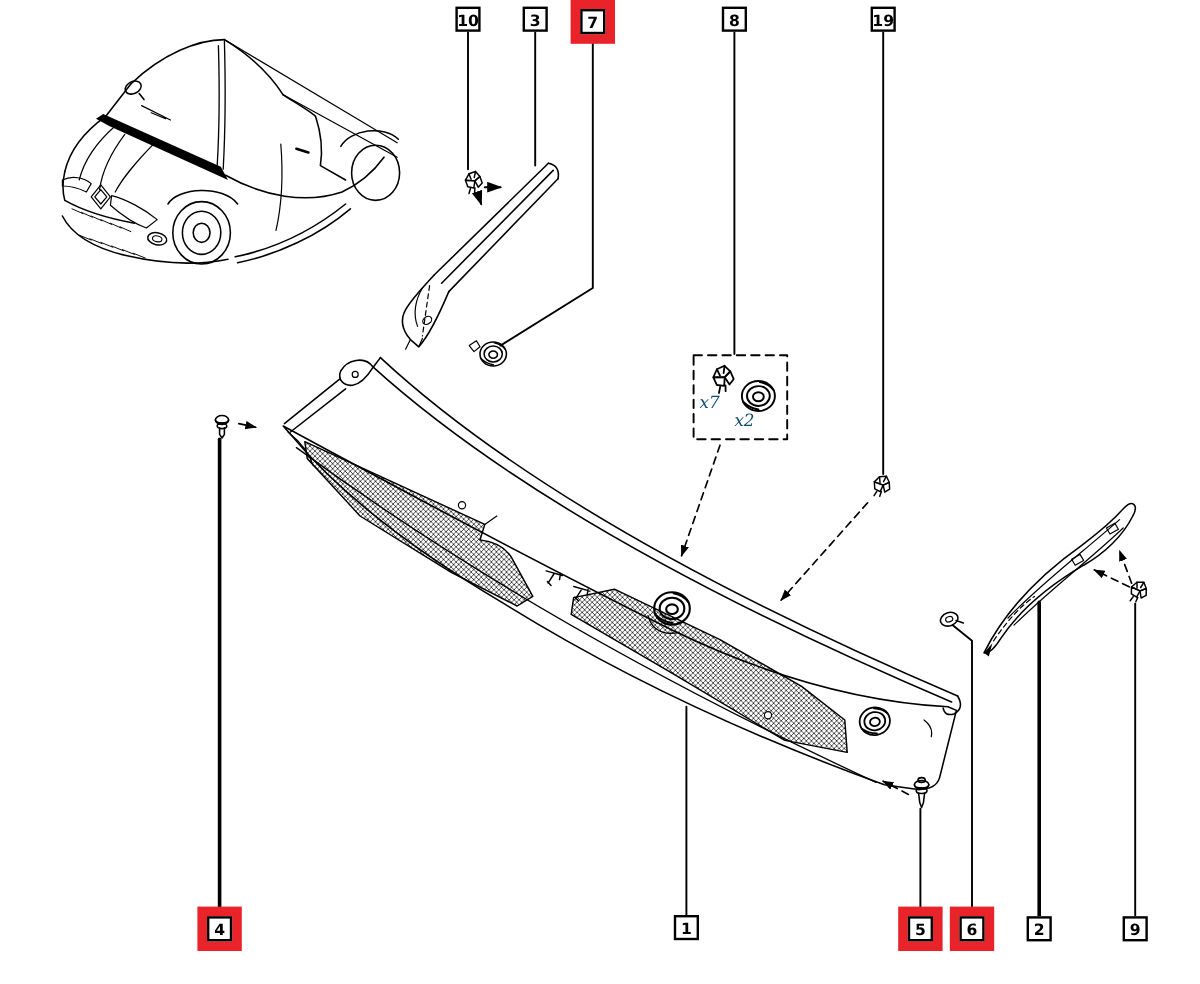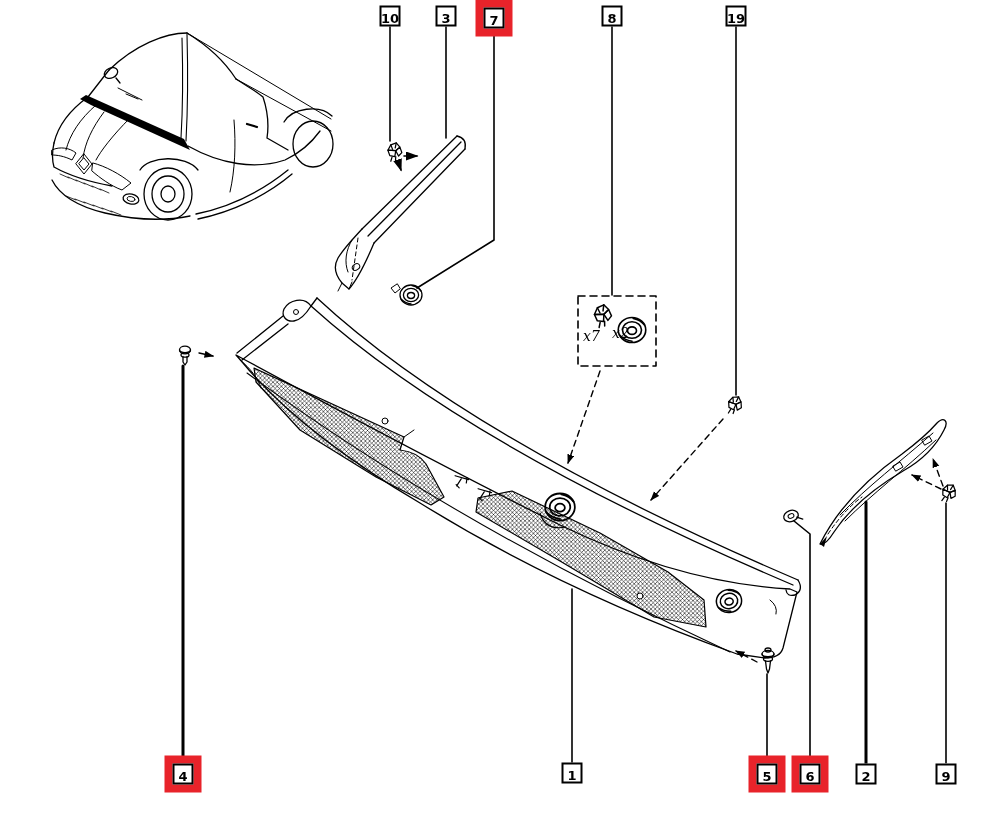--- a/index.html
+++ b/index.html
@@ -6,21 +6,21 @@
   #stage{position:relative;width:1000px;height:820px;background:#fff;overflow:hidden;
          font-family:"DejaVu Sans","Liberation Sans",sans-serif;}
   #art{position:absolute;left:0;top:0;}
   .callout{position:absolute;transform:translate(-50%,-50%);width:21px;height:21px;
            box-sizing:border-box;background:#fff;border:2px solid #000;
            display:flex;align-items:flex-end;justify-content:center;
            font:bold 13px/1 "DejaVu Sans","Liberation Sans",sans-serif;color:#000;
            cursor:pointer;z-index:3;}
   .callout.hl{box-shadow:0 0 0 8px var(--hl,#e8232a);}
   .qtylabel{position:absolute;font:italic 14px/1 "DejaVu Serif","Liberation Serif",serif;
-            color:#000000;z-index:2;}
+            color:#0c4a6e;z-index:2;}
 </style>
 </head>
 <body>
 
 <div id="stage" style="--hl: #e8232a;">
 
 <svg id="art" width="1000" height="820" viewBox="0 0 1000 820" fill="none" stroke="#000" stroke-width="1.3" stroke-linecap="round" stroke-linejoin="round">
   <defs>
     <pattern id="mesh" patternUnits="userSpaceOnUse" width="4.2" height="4.2">
       <path d="M0,0 L4.2,4.2 M4.2,0 L0,4.2" stroke="#000" stroke-width="0.55"></path>
@@ -204,21 +204,21 @@
     <path d="M183,366 L183,756" stroke-width="3"></path>
     <path d="M572,589 L572,763"></path>
     <path d="M767,674 L767,757"></path>
     <path d="M794,521 L810,534 L810,757"></path>
     <path d="M866,502 L866,764" stroke-width="3"></path>
     <path d="M946,503 L946,763"></path>
   </g>
 </svg>
 
 <span class="qtylabel" style="left:583px;top:329px">x7</span>
-<span class="qtylabel" style="left:612px;top:326px">x2</span>
+<span class="qtylabel" style="left:612px;top:344px">x2</span>
 
 <div id="callout-layer">
       <div class="callout" style="left: 390px; top: 16px;">
         <span>10</span>
       </div>
       <div class="callout" style="left: 446px; top: 16px;">
         <span>3</span>
       </div>
       <div class="callout hl" style="left: 494px; top: 18px;">
         <span>7</span>

